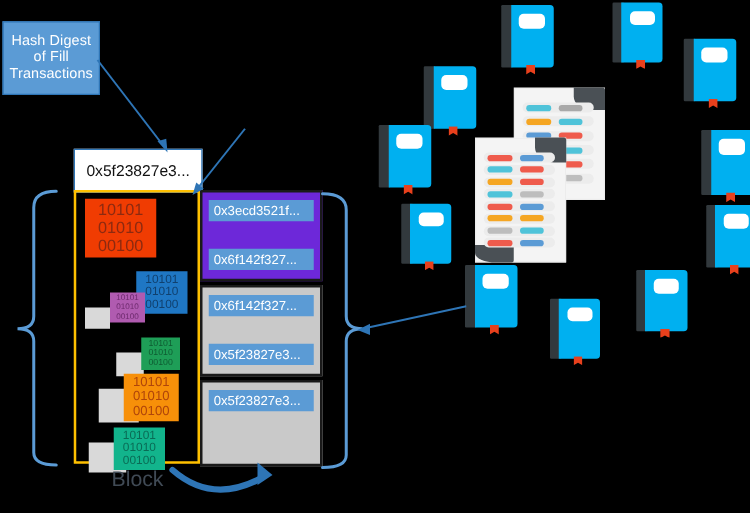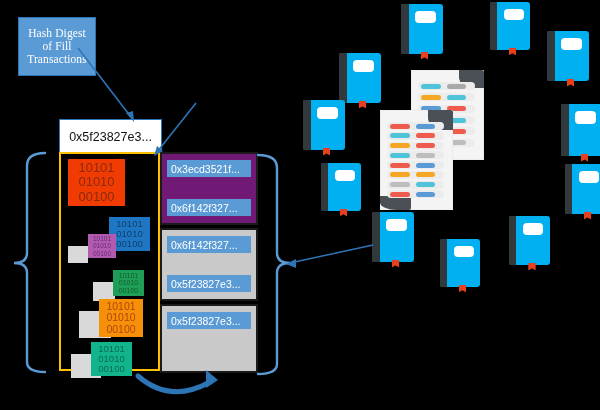--- a/index.html
+++ b/index.html
@@ -3,21 +3,21 @@
 <meta charset="utf-8">
 <style>
   html,body{margin:0;padding:0;background:#000;}
   #stage{position:relative;width:600px;height:410px;background:#000;overflow:hidden;
          font-family:"Liberation Sans",sans-serif;}
 
   
   .callout{position:absolute;background:#5b9bd5;border:1px solid #2e75b6;color:#fff;
            display:flex;align-items:center;justify-content:center;text-align:center;
            line-height:1.12;font-size:11.5px;letter-spacing:.1px;}
-  .callout.hash{left:18px;top:17px;width:76px;height:57px;font-family:Liberation Serif, serif;}
+  .callout.hash{left:2px;top:17px;width:76px;height:57px;}
   .callout.fill{left:196px;top:90px;width:63px;height:48px;font-size:13px;}
 
   
   .hashbox{position:absolute;left:59px;top:119px;width:101px;height:33px;background:#fff;
            border:1.5px solid #2e75b6;display:flex;align-items:center;justify-content:center;
            color:#111;font-size:12.5px;}
 
   
   .block-frame{position:absolute;left:59px;top:152px;width:101px;height:219px;
                border:2px solid #ffc000;box-sizing:border-box;}
@@ -107,23 +107,24 @@
           <span>00100</span>
         </div>
         <div class="shadow" style="left: 10px; top: 200px; width: 29.52px; height: 24.48px; background: rgb(217, 217, 217);"></div>
         <div class="txcard" style="left: 30px; top: 188px; width: 41px; height: 34px; background: rgb(18, 180, 140); color: rgb(10, 107, 85); font-size: 9.5px;">
           <span>10101</span>
           <span>01010</span>
           <span>00100</span>
         </div>
       </div>
   </div>
+  <div class="block-label">Block</div>
 
   <div id="panel-host">
-      <div class="panel" style="left: 160px; top: 152px; width: 98px; height: 73px; background: #701a75;">
+      <div class="panel" style="left: 160px; top: 152px; width: 98px; height: 73px; background: #6d28d9;">
         <div class="hline" style="left: 5px; top: 6px; width: 84px; height: 17px;">0x3ecd3521f...</div>
         <div class="hline" style="left: 5px; top: 45px; width: 84px; height: 17px;">0x6f142f327...</div>
       </div>
       <div class="panel" style="left: 160px; top: 228px; width: 98px; height: 73px; background: rgb(201, 201, 201);">
         <div class="hline" style="left: 5px; top: 6px; width: 84px; height: 17px;">0x6f142f327...</div>
         <div class="hline" style="left: 5px; top: 45px; width: 84px; height: 17px;">0x5f23827e3...</div>
       </div>
       <div class="panel" style="left: 160px; top: 304px; width: 98px; height: 69px; background: rgb(201, 201, 201);">
         <div class="hline" style="left: 5px; top: 6px; width: 84px; height: 17px;">0x5f23827e3...</div>
       </div>

